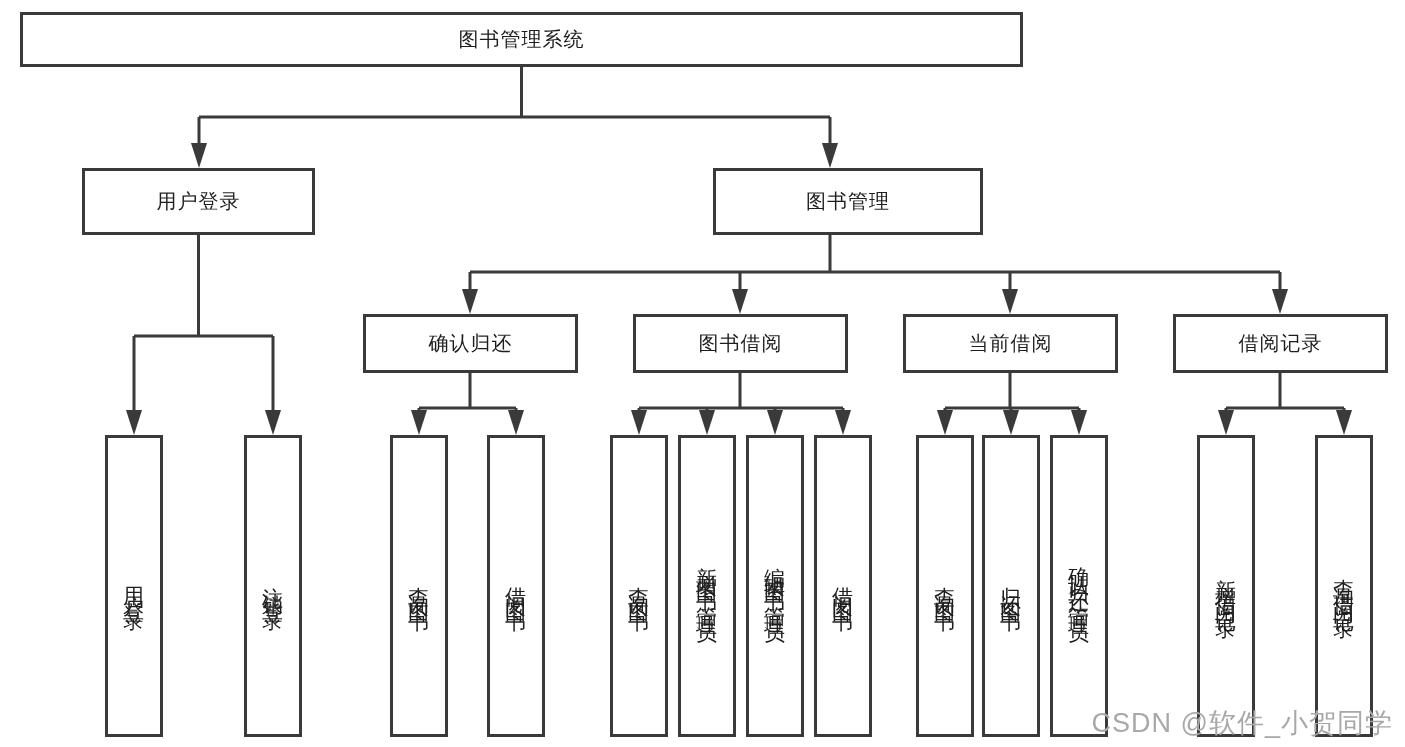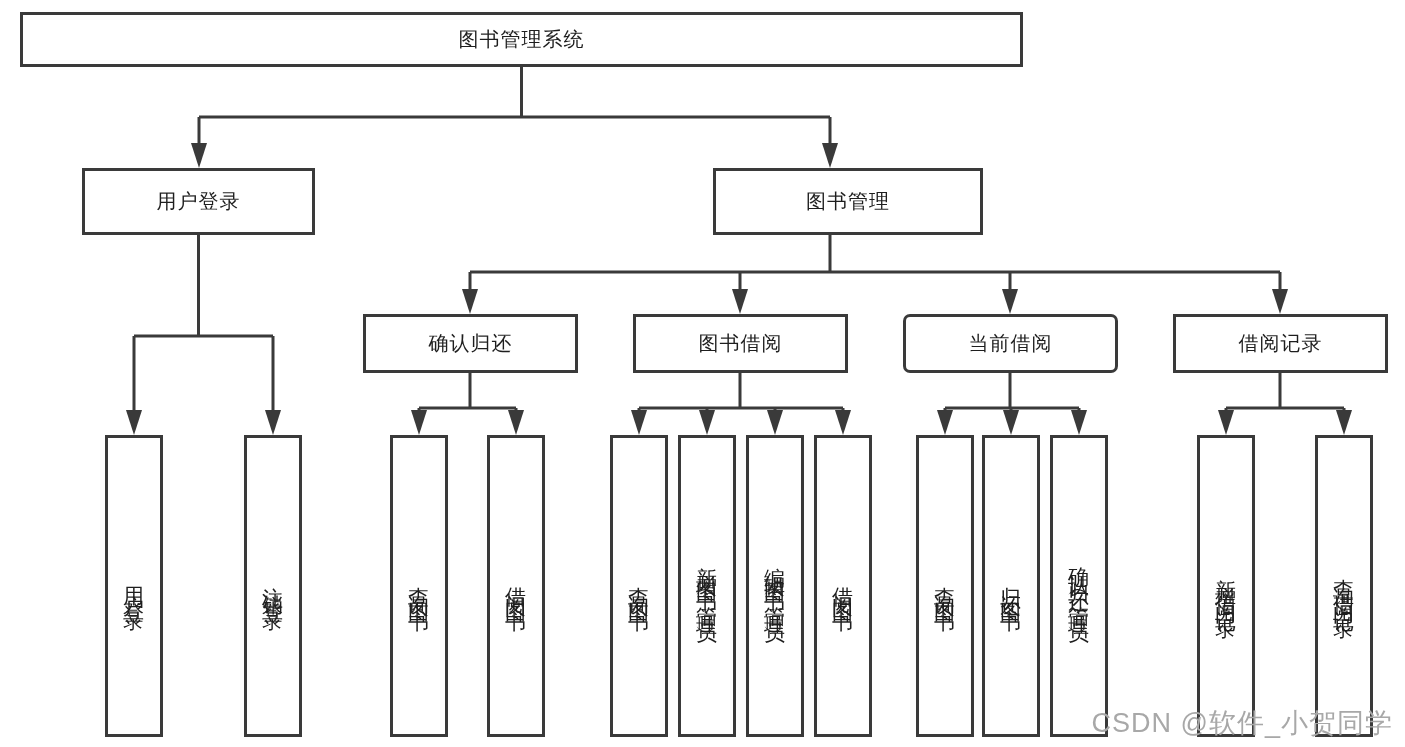--- a/index.html
+++ b/index.html
@@ -98,21 +98,21 @@
   <div class="node hbox" style="left:713px;top:168px;width:270px;height:67px;">
     <span>图书管理</span>
   </div>
 
   <div class="node hbox" style="left:363px;top:314px;width:215px;height:59px;">
     <span>确认归还</span>
   </div>
   <div class="node hbox" style="left:633px;top:314px;width:215px;height:59px;">
     <span>图书借阅</span>
   </div>
-  <div class="node hbox" style="left:903px;top:314px;width:215px;height:59px;border-radius:7px;">
+  <div class="node hbox" style="left:903px;top:314px;width:215px;height:59px;">
     <span>当前借阅</span>
   </div>
   <div class="node hbox" style="left:1173px;top:314px;width:215px;height:59px;">
     <span>借阅记录</span>
   </div>
 
   <div class="node vbox" style="left:105px;top:435px;width:58px;height:302px;">
     <span class="vtext">用户登录</span>
   </div>
   <div class="node vbox" style="left:244px;top:435px;width:58px;height:302px;">

